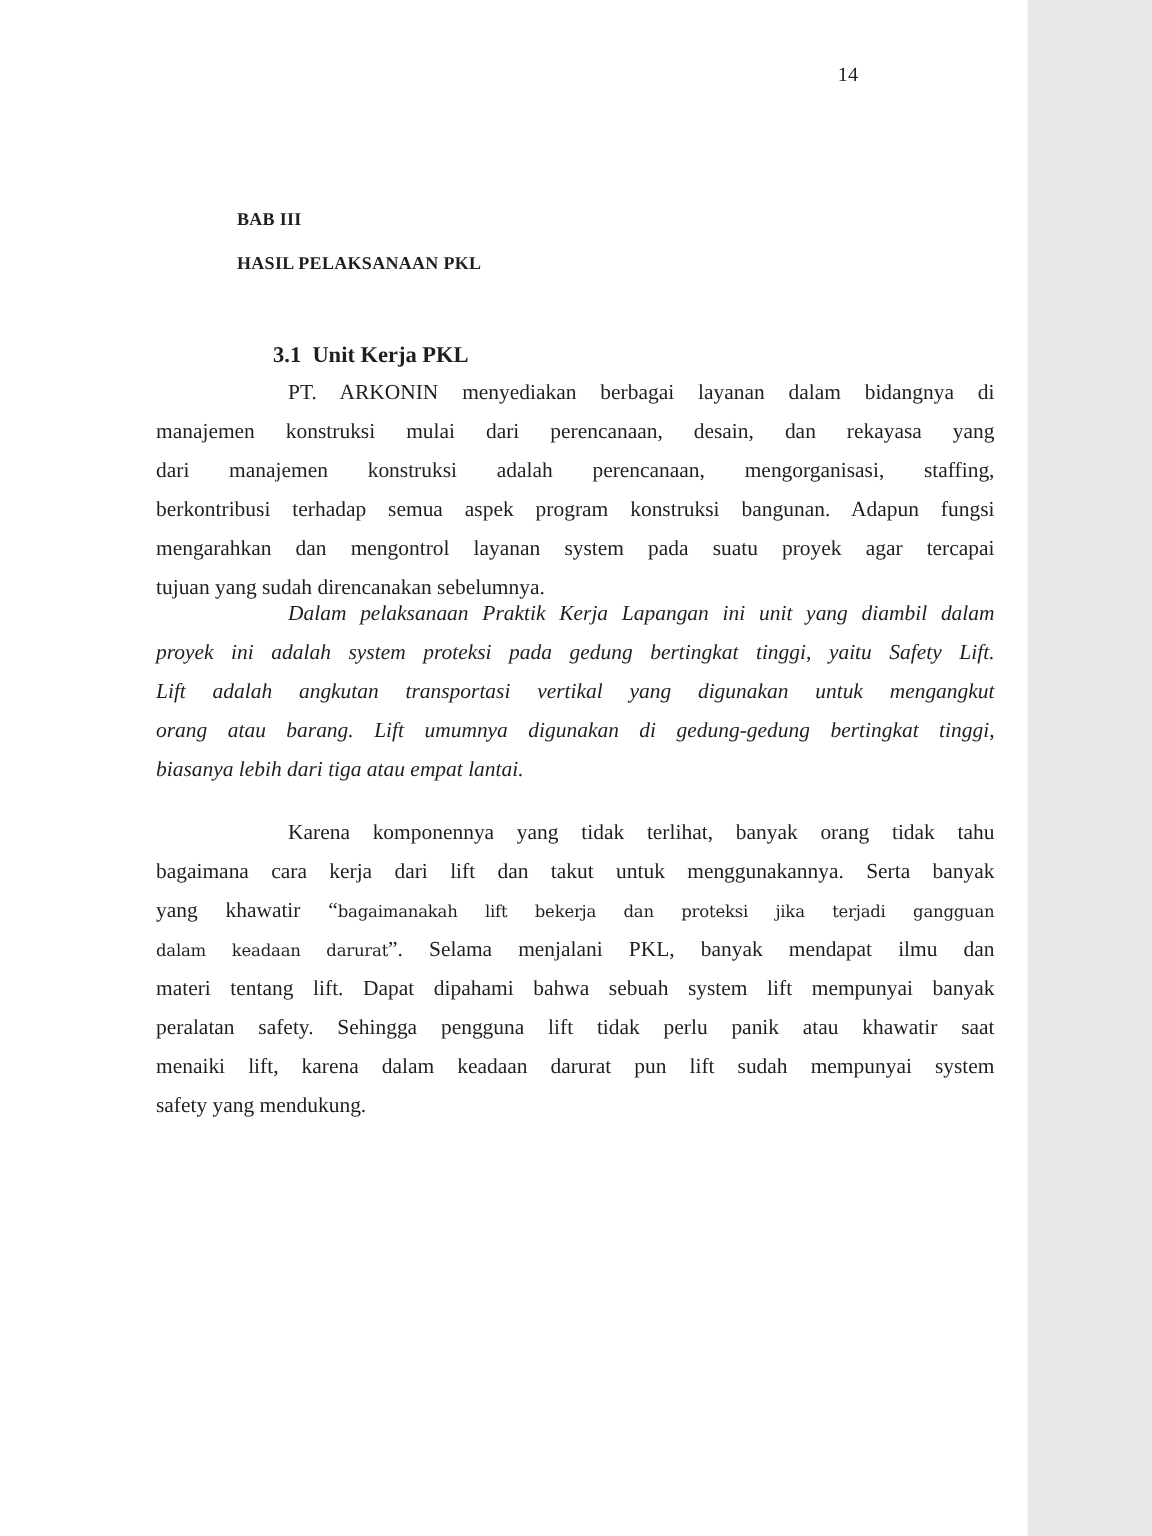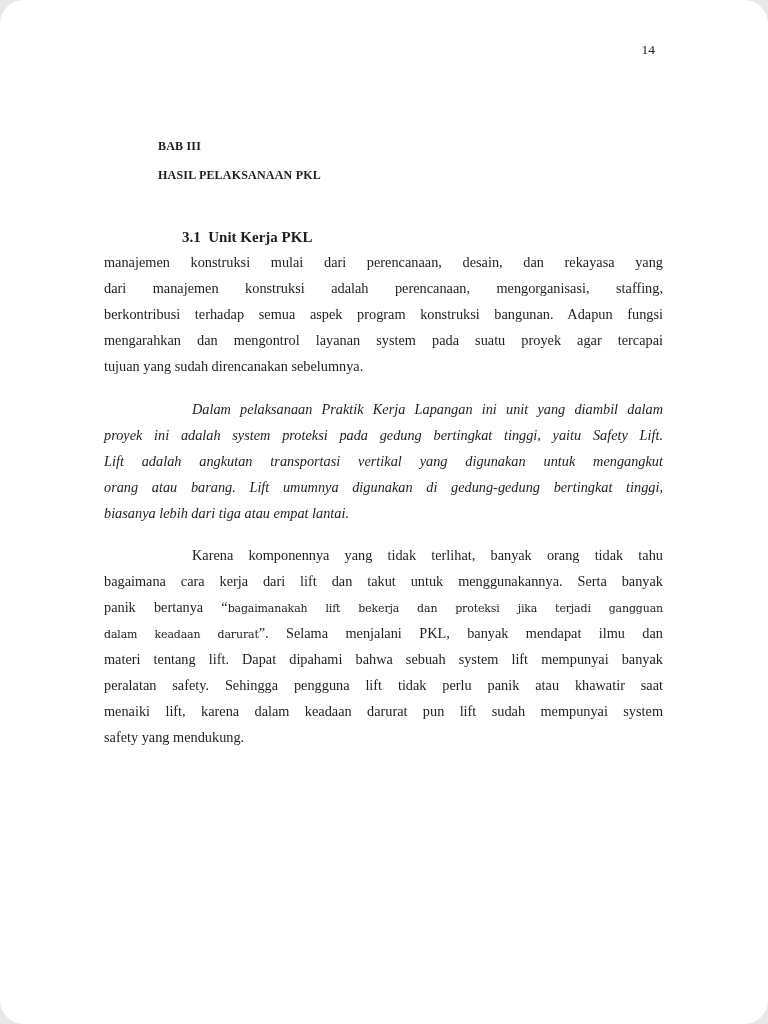--- a/index.html
+++ b/index.html
@@ -8,26 +8,25 @@
   }
   * { margin: 0; padding: 0; box-sizing: border-box; }
   body {
     width: 768px;
     height: 1024px;
     background: #e8e8e8;
     font-family: "Liberation Serif", serif;
   }
   .page {
     position: relative;
-    width: 768px;
+    width: 685px;
     height: 1024px;
     background: var(--page-bg);
     color: var(--text-color);
     overflow: hidden;
-    border-radius: 24px;
   }
   .page-number {
     position: absolute;
     top: 42px;
     right: 113px;
     font-size: 13.5px;
     line-height: 16px;
   }
   .content {
     position: absolute;
@@ -93,39 +92,40 @@
   <div class="content">
 
     <div class="chapter-title">
       <div>BAB III</div>
       <div>HASIL PELAKSANAAN PKL</div>
     </div>
 
     <div class="section-heading">3.1  Unit Kerja PKL</div>
 
     <div class="paragraph paragraph-1">
+        <div class="line indent"><span>PT. ARKONIN menyediakan berbagai layanan dalam bidangnya di</span></div>
         <div class="line"><span>manajemen konstruksi mulai dari perencanaan, desain, dan rekayasa yang</span></div>
         <div class="line"><span>dari manajemen konstruksi adalah perencanaan, mengorganisasi, staffing,</span></div>
         <div class="line"><span>berkontribusi terhadap semua aspek program konstruksi bangunan. Adapun fungsi</span></div>
         <div class="line"><span>mengarahkan dan mengontrol layanan system pada suatu proyek agar tercapai</span></div>
         <div class="line last"><span>tujuan yang sudah direncanakan sebelumnya.</span></div>
       </div>
 
     <div class="paragraph paragraph-2">
         <div class="line indent"><span>Dalam pelaksanaan Praktik Kerja Lapangan ini unit yang diambil dalam</span></div>
         <div class="line"><span>proyek ini adalah system proteksi pada gedung bertingkat tinggi, yaitu Safety Lift.</span></div>
         <div class="line"><span>Lift adalah angkutan transportasi vertikal yang digunakan untuk mengangkut</span></div>
         <div class="line"><span>orang atau barang. Lift umumnya digunakan di gedung-gedung bertingkat tinggi,</span></div>
         <div class="line last"><span>biasanya lebih dari tiga atau empat lantai.</span></div>
       </div>
 
     <div class="paragraph paragraph-3">
         <div class="line indent"><span>Karena komponennya yang tidak terlihat, banyak orang tidak tahu</span></div>
         <div class="line"><span>bagaimana cara kerja dari lift dan takut untuk menggunakannya. Serta banyak</span></div>
-        <div class="line"><span>panik bertanya “</span><span class="alt">bagaimanakah lift bekerja dan proteksi jika terjadi gangguan</span></div>
+        <div class="line"><span>yang khawatir “</span><span class="alt">bagaimanakah lift bekerja dan proteksi jika terjadi gangguan</span></div>
         <div class="line"><span class="alt">dalam keadaan darurat</span><span>”. Selama menjalani PKL, banyak mendapat ilmu dan</span></div>
         <div class="line"><span>materi tentang lift. Dapat dipahami bahwa sebuah system lift mempunyai banyak</span></div>
         <div class="line"><span>peralatan safety. Sehingga pengguna lift tidak perlu panik atau khawatir saat</span></div>
         <div class="line"><span>menaiki lift, karena dalam keadaan darurat pun lift sudah mempunyai system</span></div>
         <div class="line last"><span>safety yang mendukung.</span></div>
       </div>
 
   </div>
 </div>
 

